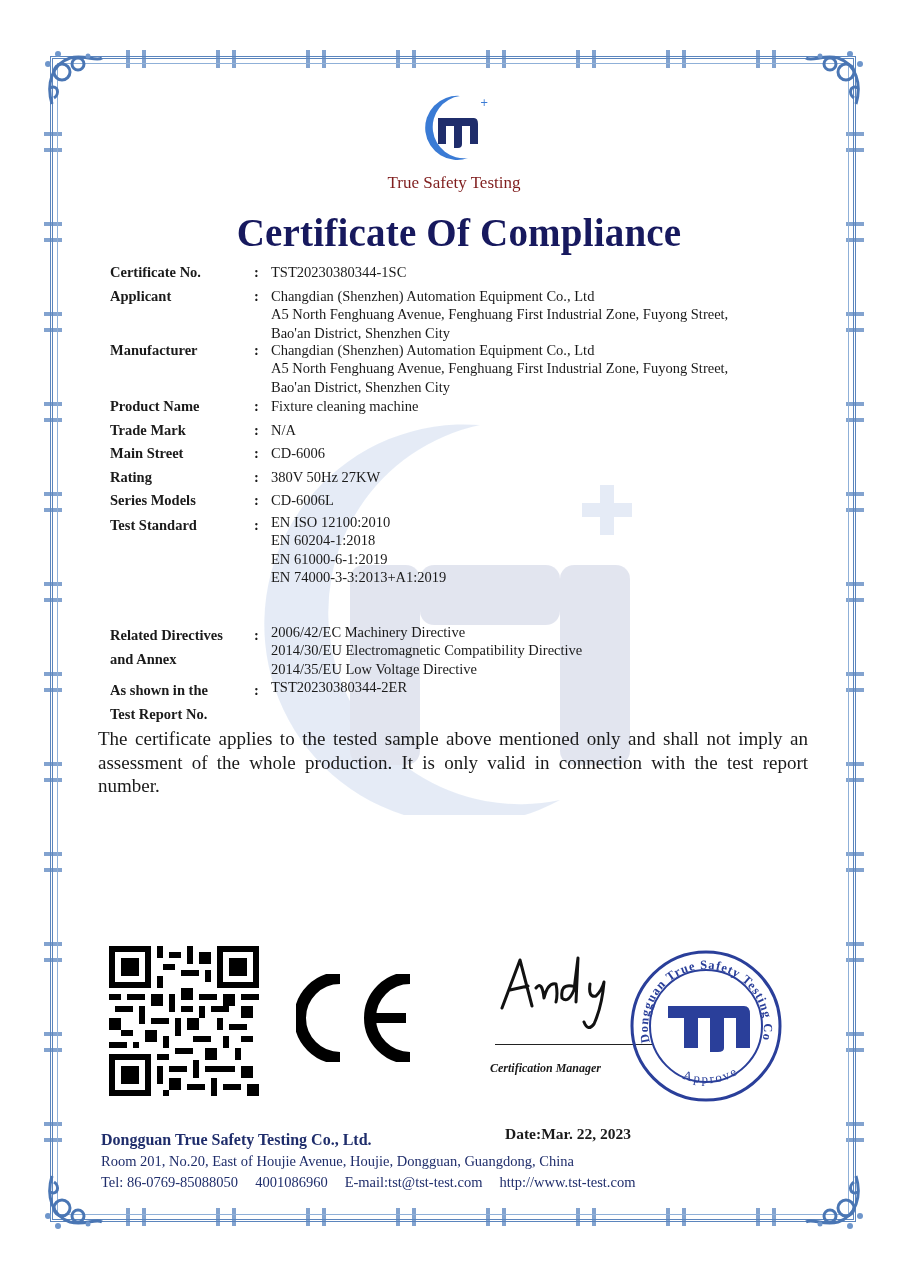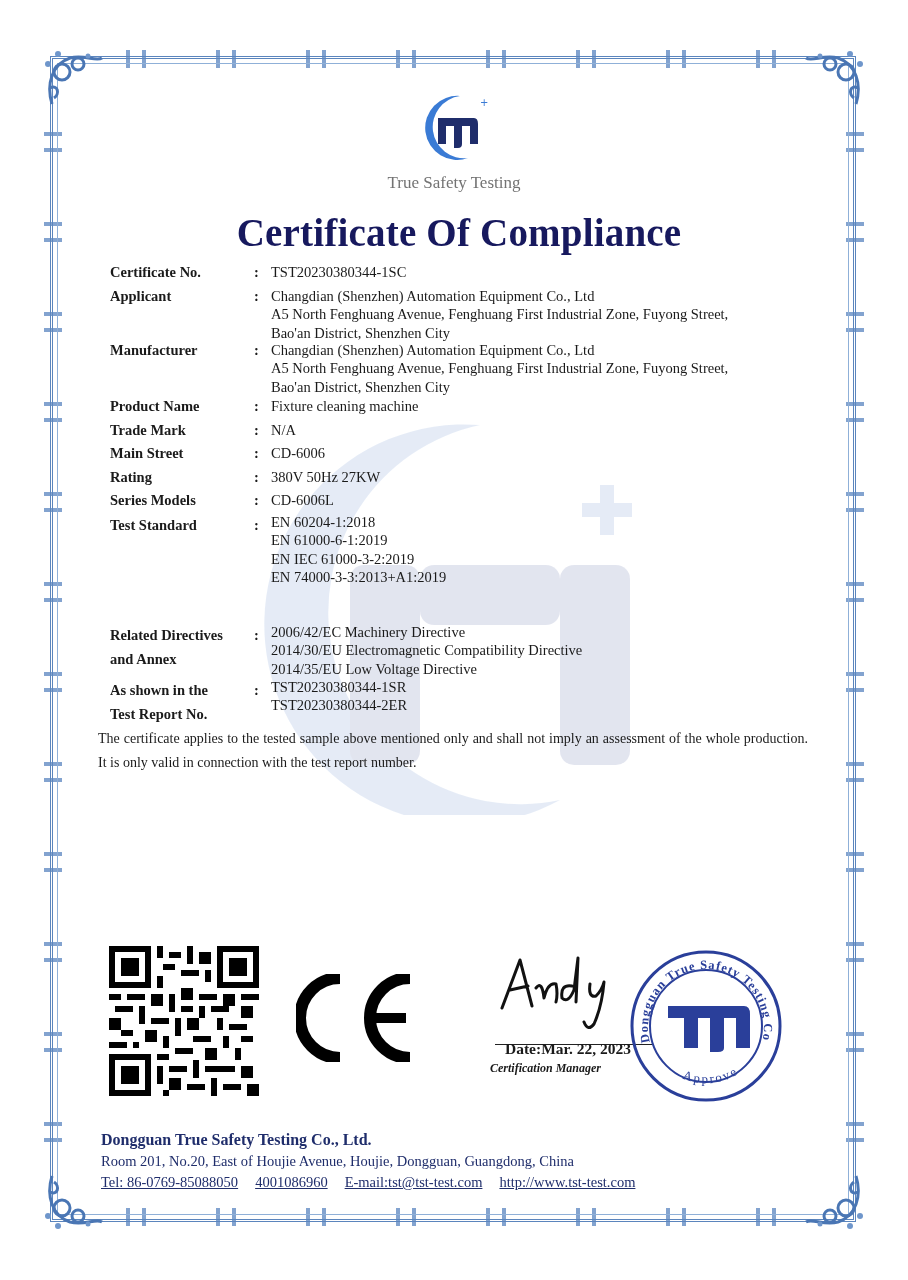--- a/index.html
+++ b/index.html
@@ -32,46 +32,46 @@
   .c-tl { left:38px; top:44px; }
   .c-tr { left:800px; top:44px; transform:scaleX(-1); }
   .c-bl { left:38px; top:1166px; transform:scaleY(-1); }
   .c-br { left:800px; top:1166px; transform:scale(-1,-1); }
 
   
   .watermark { position:absolute; left:230px; top:415px; width:460px; height:400px; opacity:.13; pointer-events:none; }
 
   
   .logo { position:absolute; left:418px; top:94px; width:72px; height:68px; }
-  .brand { position:absolute; left:0; width:908px; top:173px; text-align:center; font-size:17px; color:#737373; }
+  .brand { position:absolute; left:0; width:908px; top:173px; text-align:center; font-size:17px; color:#7f1d1d; }
   .title { position:absolute; left:0; width:918px; top:210px; text-align:center;
     font-size:39px; font-weight:bold; color:#17195e; letter-spacing:.2px; }
 
   
   .field { position:absolute; left:98px; width:710px; font-size:14.5px; line-height:18.4px; }
   .field .lbl { position:absolute; left:12px; top:0; font-weight:bold; width:160px; }
   .field .colon { position:absolute; left:156px; top:0; font-weight:bold; }
   .field .val { position:absolute; left:173px; top:0; width:540px; }
   .field .val div { white-space:nowrap; }
 
-  .statement { position:absolute; left:98px; top:727px; width:710px; font-size:14px; line-height:23.5px; text-align:justify; text-align-last:left; }
+  .statement { position:absolute; left:98px; top:727px; width:710px; font-size:19px; line-height:23.5px; text-align:justify; text-align-last:left; }
 
   
   .qr { position:absolute; left:108px; top:946px; width:152px; height:150px; }
   .ce { position:absolute; left:296px; top:974px; width:118px; height:88px; }
   .sign { position:absolute; left:498px; top:950px; width:160px; height:80px; }
   .sign-line { position:absolute; left:495px; top:1044px; width:158px; height:1px; background:#222; }
   .sig-title { position:absolute; left:490px; top:1061px; font-size:12px; font-weight:bold;font-style:italic; }
-  .sig-date { position:absolute; left:505px; top:1040px; font-size:15.5px; font-weight:bold; }
+  .sig-date { position:absolute; left:505px; top:1125px; font-size:15.5px; font-weight:bold; }
   .stamp { position:absolute; left:626px; top:946px; width:160px; height:160px; }
 
   .company { position:absolute; left:101px; top:1131px; font-size:16px; font-weight:bold; color:#1f2d6b; }
   .addr { position:absolute; left:101px; top:1153px; font-size:14.5px; color:#1f2d6b; }
   .contact { position:absolute; left:101px; top:1174px; font-size:14.5px; color:#1f2d6b; white-space:pre; }
-  .contact span { margin-right:17px;text-decoration:underline; }
+  .contact span { margin-right:17px; }
 </style>
 </head>
 <body>
 
 <div class="border-band band-top"></div>
 <div class="border-band band-bottom"></div>
 <div class="border-band band-left"></div>
 <div class="border-band band-right"></div>
 <div class="border-outer"></div>
 <div class="border-inner"></div>
@@ -223,44 +223,43 @@
   <span class="colon">:</span>
   <div class="val">
       <div>CD-6006L</div>
     </div>
 </div>
 
 <div class="field" style="top:513px">
   <span class="lbl" style="top:3px">Test Standard</span>
   <span class="colon" style="top:3px">:</span>
   <div class="val">
+    <div>EN ISO 12100:2010</div>
     <div>EN 60204-1:2018</div>
     <div>EN 61000-6-1:2019</div>
-    <div>EN IEC 61000-3-2:2019</div>
     <div>EN 74000-3-3:2013+A1:2019</div>
   </div>
 </div>
 
 <div class="field" style="top:623px">
   <span class="lbl" style="top:3px">Related Directives</span>
   <span class="lbl" style="top:27px">and Annex</span>
   <span class="colon" style="top:3px">:</span>
   <div class="val">
     <div>2006/42/EC Machinery Directive</div>
     <div>2014/30/EU Electromagnetic Compatibility Directive</div>
     <div>2014/35/EU Low Voltage Directive</div>
   </div>
 </div>
 
 <div class="field" style="top:678px">
   <span class="lbl" style="top:3px">As shown in the</span>
   <span class="lbl" style="top:27px">Test Report No.</span>
   <span class="colon" style="top:3px">:</span>
   <div class="val">
-    <div>TST20230380344-1SR</div>
     <div>TST20230380344-2ER</div>
   </div>
 </div>
 
 <div class="statement">The certificate applies to the tested sample above mentioned only and shall not imply an assessment of the whole production. It is only valid in connection with the test report number.</div>
 
 <div class="qr">
   <svg viewBox="0 0 25 25" width="152" height="150" shape-rendering="crispEdges">
     <g fill="#000">
       <rect x="0" y="0" width="7" height="7"></rect>

